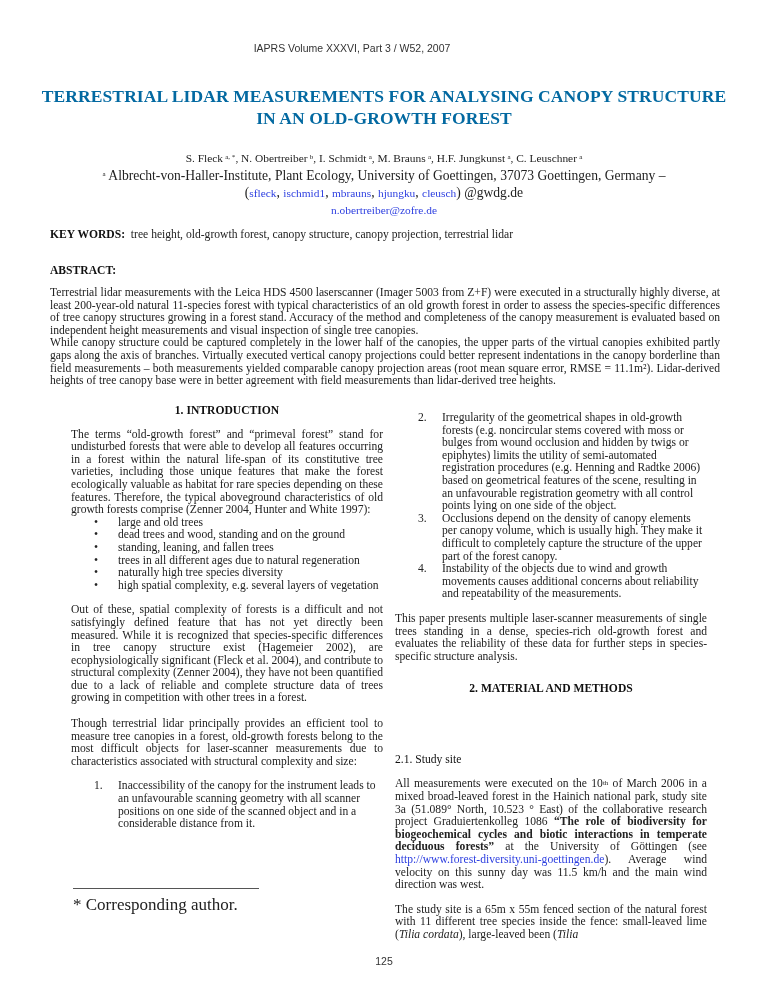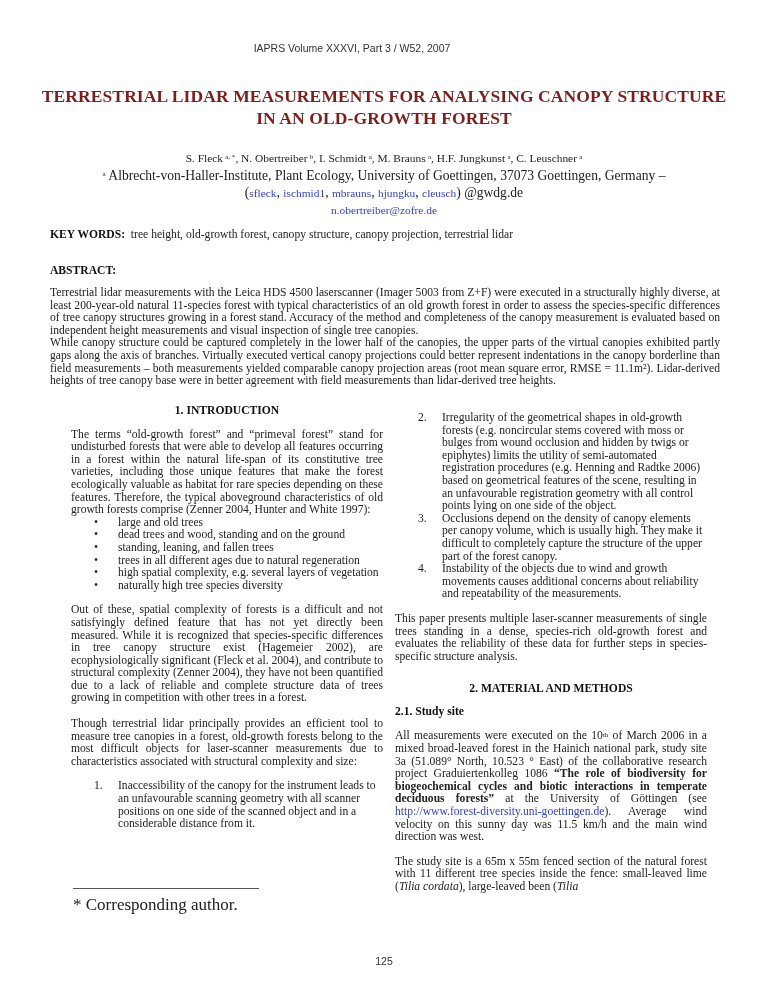--- a/index.html
+++ b/index.html
@@ -2,36 +2,36 @@
 <html><head>
 <meta charset="utf-8">
 <style>
   html, body { margin: 0; padding: 0; background: #ffffff; }
   body { width: 768px; height: 994px; position: relative; overflow: hidden;
          font-family: "Liberation Serif", serif; color: #222; }
   .abs { position: absolute; }
   .running-head { top: 42px; left: 0; width: 704px; text-align: center;
          font-family: "Liberation Sans", sans-serif; font-size: 10.5px; color: #333; }
   .title { top: 85px; left: 40px; width: 688px; text-align: center;
-         font-weight: bold; font-size: 17.5px; line-height: 22px; color: #7f1d1d; letter-spacing: 0.1px; }
+         font-weight: bold; font-size: 17.5px; line-height: 22px; color: #0369a1; letter-spacing: 0.1px; }
   .authors { top: 150px; left: 0; width: 768px; text-align: center; font-size: 11.4px; line-height: 17px; }
   .authors .aff { font-size: 13.6px; line-height: 17px; }
   .authors .mail { font-size: 11.4px; }
   .link { color: #2c3ee0; }
   sup { font-size: 7px; vertical-align: top; position: relative; top: -1px; }
   .keywords { top: 228px; left: 50px; width: 670px; font-size: 11.6px; }
   .keywords b { font-weight: bold; color: #111; }
   .abstract-h { top: 264px; left: 50px; font-weight: bold; font-size: 11.6px; color: #111; }
   .abstract { top: 287px; left: 50px; width: 670px; font-size: 11.6px; line-height: 12.6px;
          text-align: justify; }
   .abstract p { margin: 0; }
   .col { width: 312px; font-size: 11.6px; line-height: 12.6px; text-align: justify; }
   .col p { margin: 0; }
   .sec-h { text-align: center; font-weight: bold; font-size: 11.6px; color: #111; }
-  .sub-h { font-weight: bold; font-size: 11.6px; color: #111; }
+  .sub-h { font-weight: normal; font-size: 11.6px; color: #111; margin-top: 48px; }
   ul.bul { list-style: none; margin: 0; padding: 0; }
   ul.bul li { position: relative; padding-left: 47px; }
   ul.bul li::before { content: "•"; position: absolute; left: 23px; }
   ol.num { list-style: none; margin: 0; padding: 0; }
   ol.num li { position: relative; padding-left: 47px; text-align: left; }
   ol.num li .n { position: absolute; left: 23px; }
   .footnote-rule { top: 888px; left: 73px; width: 186px; height: 1px; background: #555; }
   .footnote { top: 895px; left: 73px; font-size: 17px; }
   .page-no { top: 955px; left: 0; width: 768px; text-align: center;
          font-family: "Liberation Sans", sans-serif; font-size: 10.5px; color: #333; }
@@ -75,22 +75,22 @@
 
 <div class="abs col" style="top:405px; left:71px;">
   <div class="sec-h">1.   INTRODUCTION</div>
   <div style="height:11px"></div>
   <p>The terms “old-growth forest” and “primeval forest” stand for undisturbed forests that were able to develop all features occurring in a forest within the natural life-span of its constitutive tree varieties, including those unique features that make the forest ecologically valuable as habitat for rare species depending on these features. Therefore, the typical aboveground characteristics of old growth forests comprise (Zenner 2004, Hunter and White 1997):</p>
   <ul class="bul">
     <li>large and old trees</li>
     <li>dead trees and wood, standing and on the ground</li>
     <li>standing, leaning, and fallen trees</li>
     <li>trees in all different ages due to natural regeneration</li>
+    <li>naturally high tree species diversity</li>
     <li>high spatial complexity, e.g. several layers of vegetation</li>
-    <li>naturally high tree species diversity</li>
   </ul>
   <div style="height:12px"></div>
   <p>Out of these, spatial complexity of forests is a difficult and not satisfyingly defined feature that has not yet directly been measured. While it is recognized that species-specific differences in tree canopy structure exist (Hagemeier 2002), are ecophysiologically significant (Fleck et al. 2004), and contribute to structural complexity (Zenner 2004), they have not been quantified due to a lack of reliable and complete structure data of trees growing in competition with other trees in a forest.</p>
   <div style="height:13px"></div>
   <p>Though terrestrial lidar principally provides an efficient tool to measure tree canopies in a forest, old-growth forests belong to the most difficult objects for laser-scanner measurements due to characteristics associated with structural complexity and size:</p>
   <div style="height:12px"></div>
   <ol class="num">
     <li><span class="n">1.</span><span>Inaccessibility of the canopy for the instrument leads to an unfavourable scanning geometry with all scanner positions on one side of the scanned object and in a considerable distance from it.</span></li>
   </ol>
 </div>

